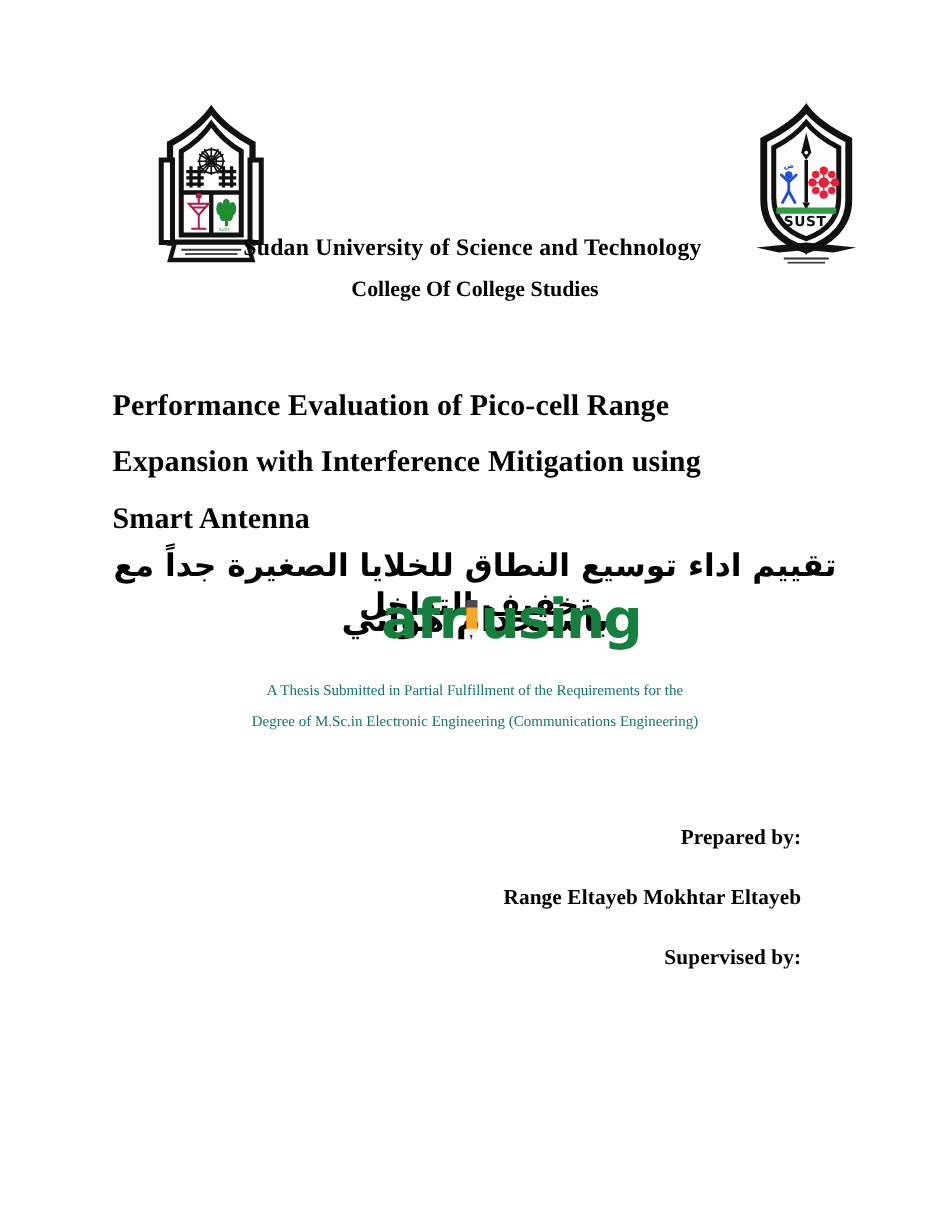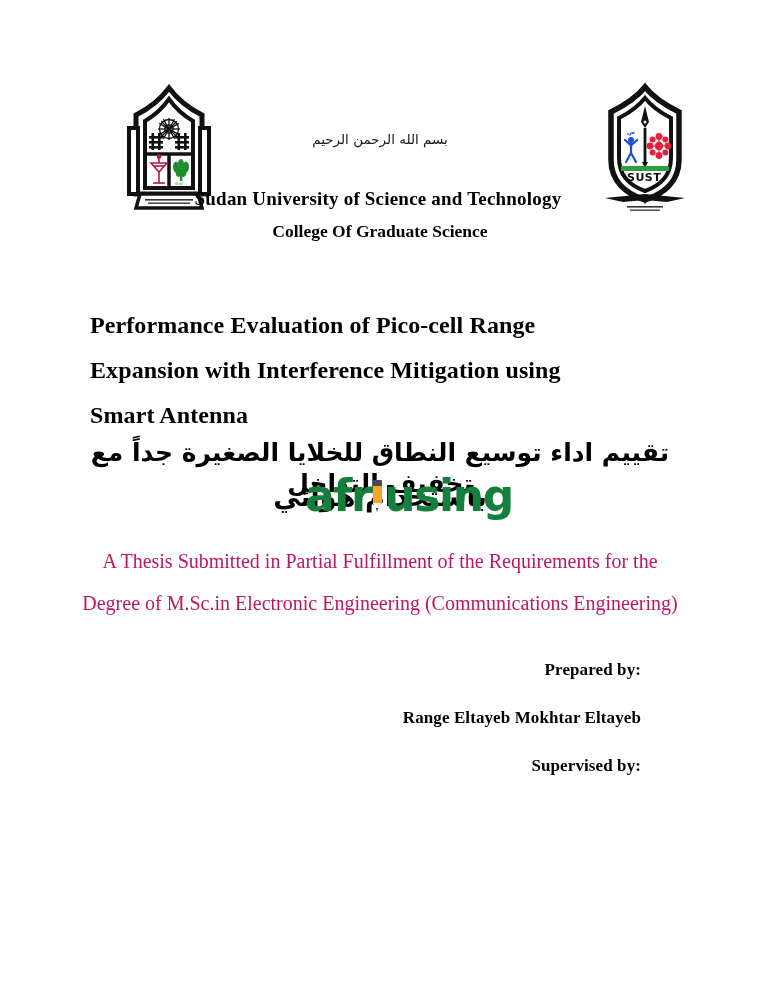--- a/index.html
+++ b/index.html
@@ -167,23 +167,23 @@
     border-top: 4px solid #2b2b2b;
   }
 
   
   .thesis-stmt {
     position: absolute;
     left: 70px;
     top: 540px;
     width: 620px;
     text-align: center;
-    font-size: 20px;
+    font-size: 12px;
     line-height: 2.1;
-    color: #be185d;
+    color: #0f766e;
   }
 
   
   .credits {
     position: absolute;
     left: 141px;
     top: 660px;
     width: 500px;
   }
   .credit-line {
@@ -325,25 +325,24 @@
         <path d="M48 112 L68 114 L88 116 L70 120 L48 118 L26 120 L8 116 L28 114 Z"></path>
         <path d="M44 116 L52 116 L48 122 Z"></path>
       </g>
       <g fill="#111111" opacity="0.85">
         <rect x="30" y="124" width="36" height="1.6"></rect>
         <rect x="33" y="127.5" width="30" height="1.3"></rect>
       </g>
     </svg>
   </div>
 
-  <div class="basmala">بسم الله الرحمن الرحيم</div>
 
   <div class="univ-name">Sudan University of Science and Technology</div>
 
-  <div class="college-name">College Of Graduate Science</div>
+  <div class="college-name">College Of College Studies</div>
 
   <div class="title-block">
     <div class="title-line">Performance Evaluation of Pico-cell Range</div>
     <div class="title-line">Expansion with Interference Mitigation using</div>
     <div class="title-line">Smart Antenna</div>
   </div>
 
   <div class="ar-title-1">تقييم اداء توسيع النطاق للخلايا الصغيرة جداً مع  تخفيف التداخل</div>
   <div class="ar-title-2">باستخدام هوائي</div>
 

